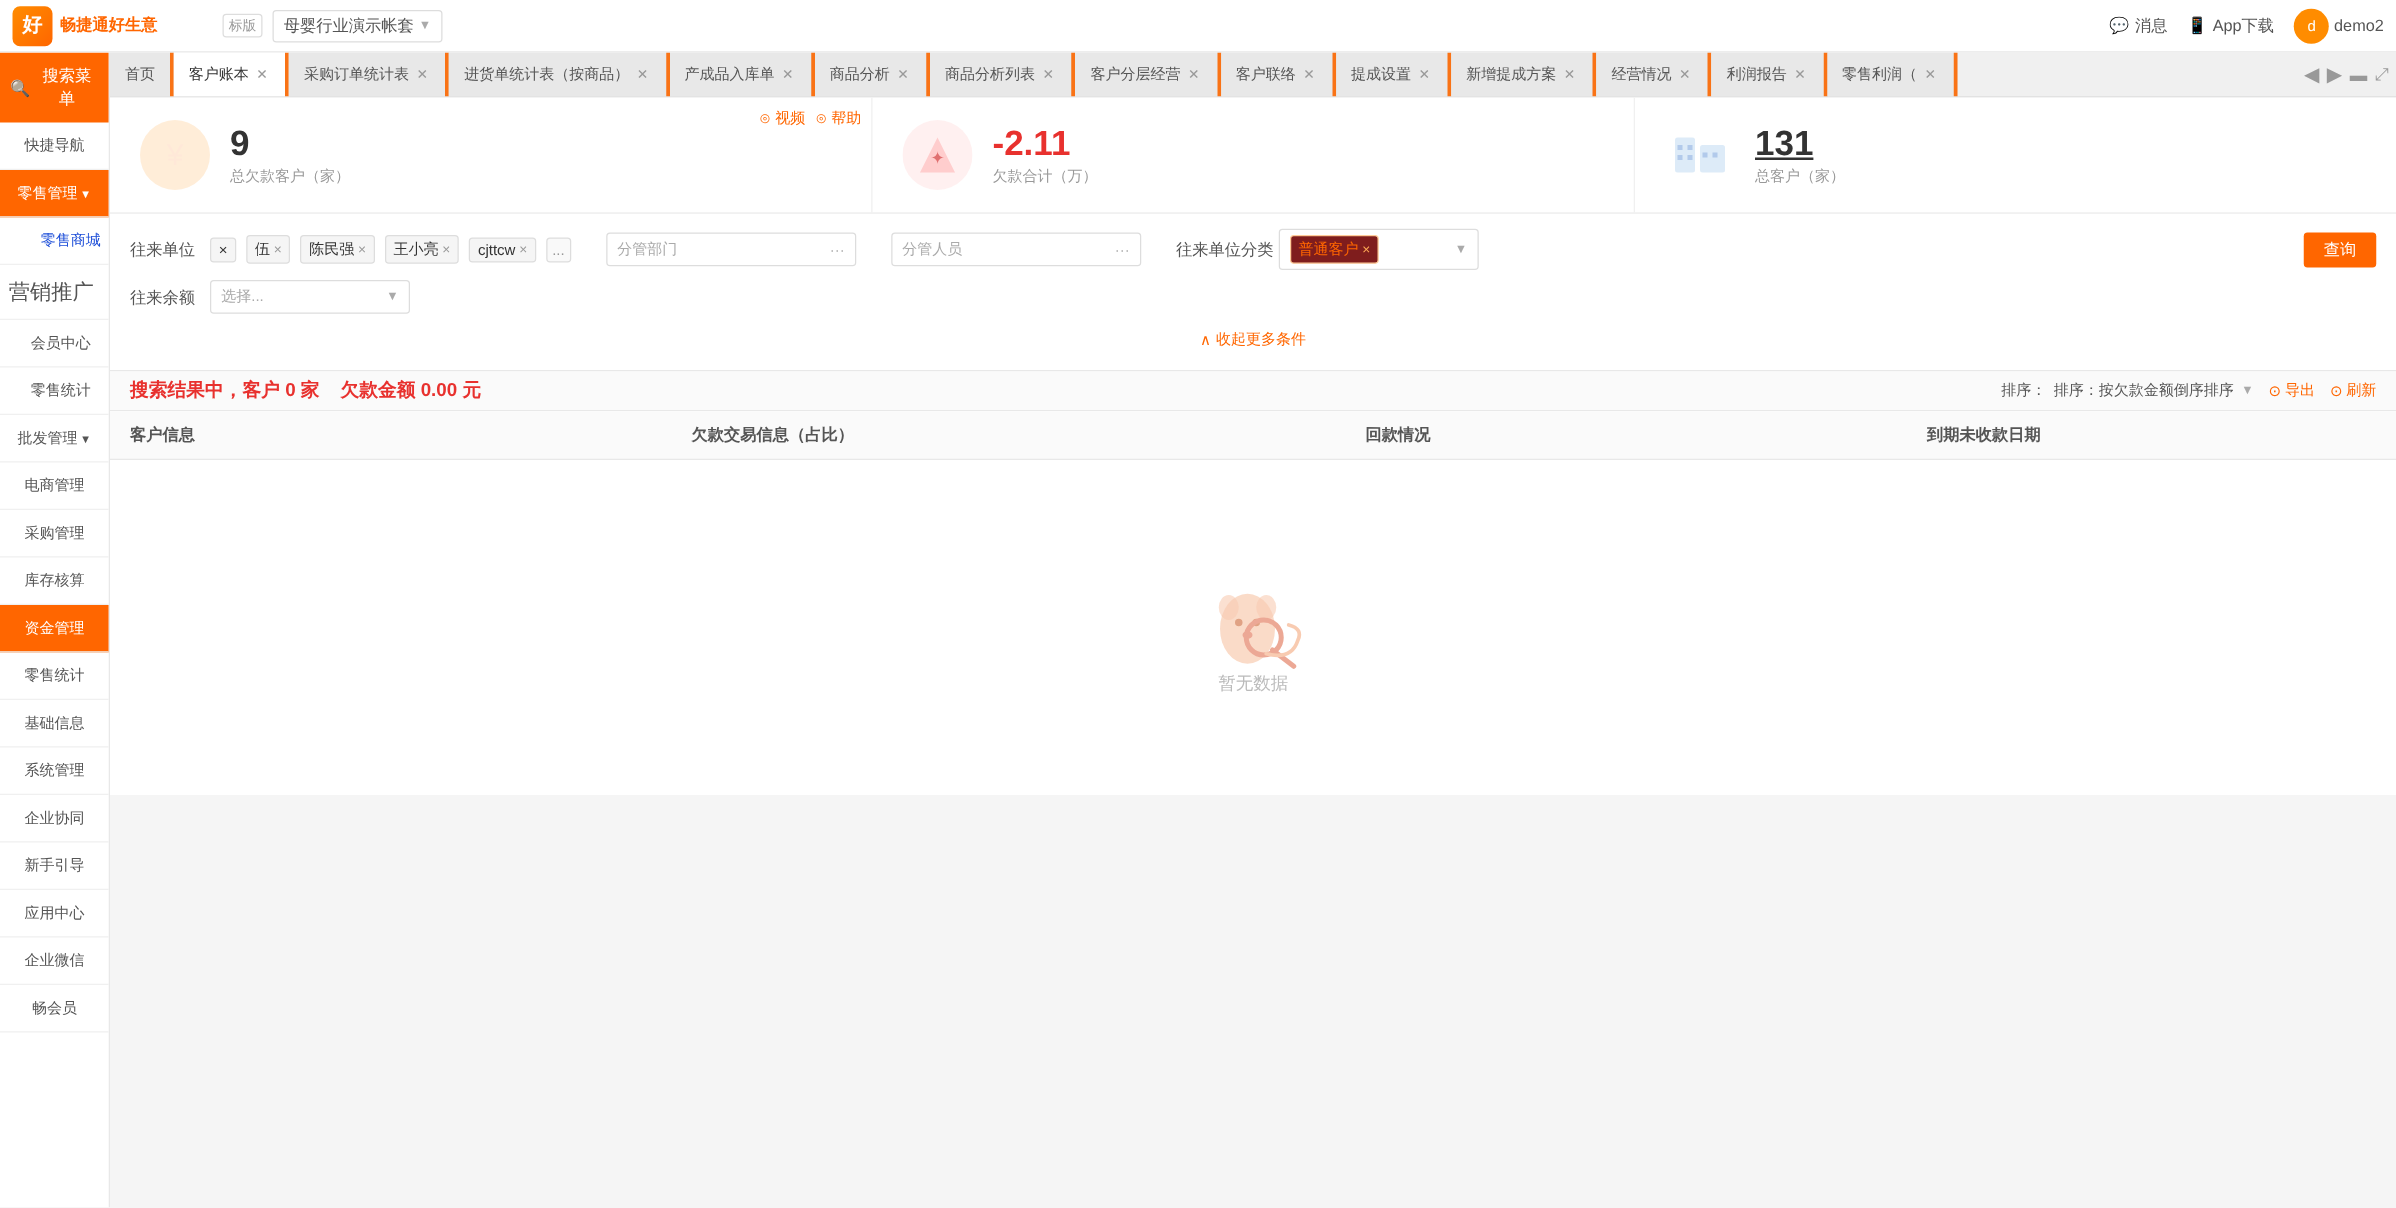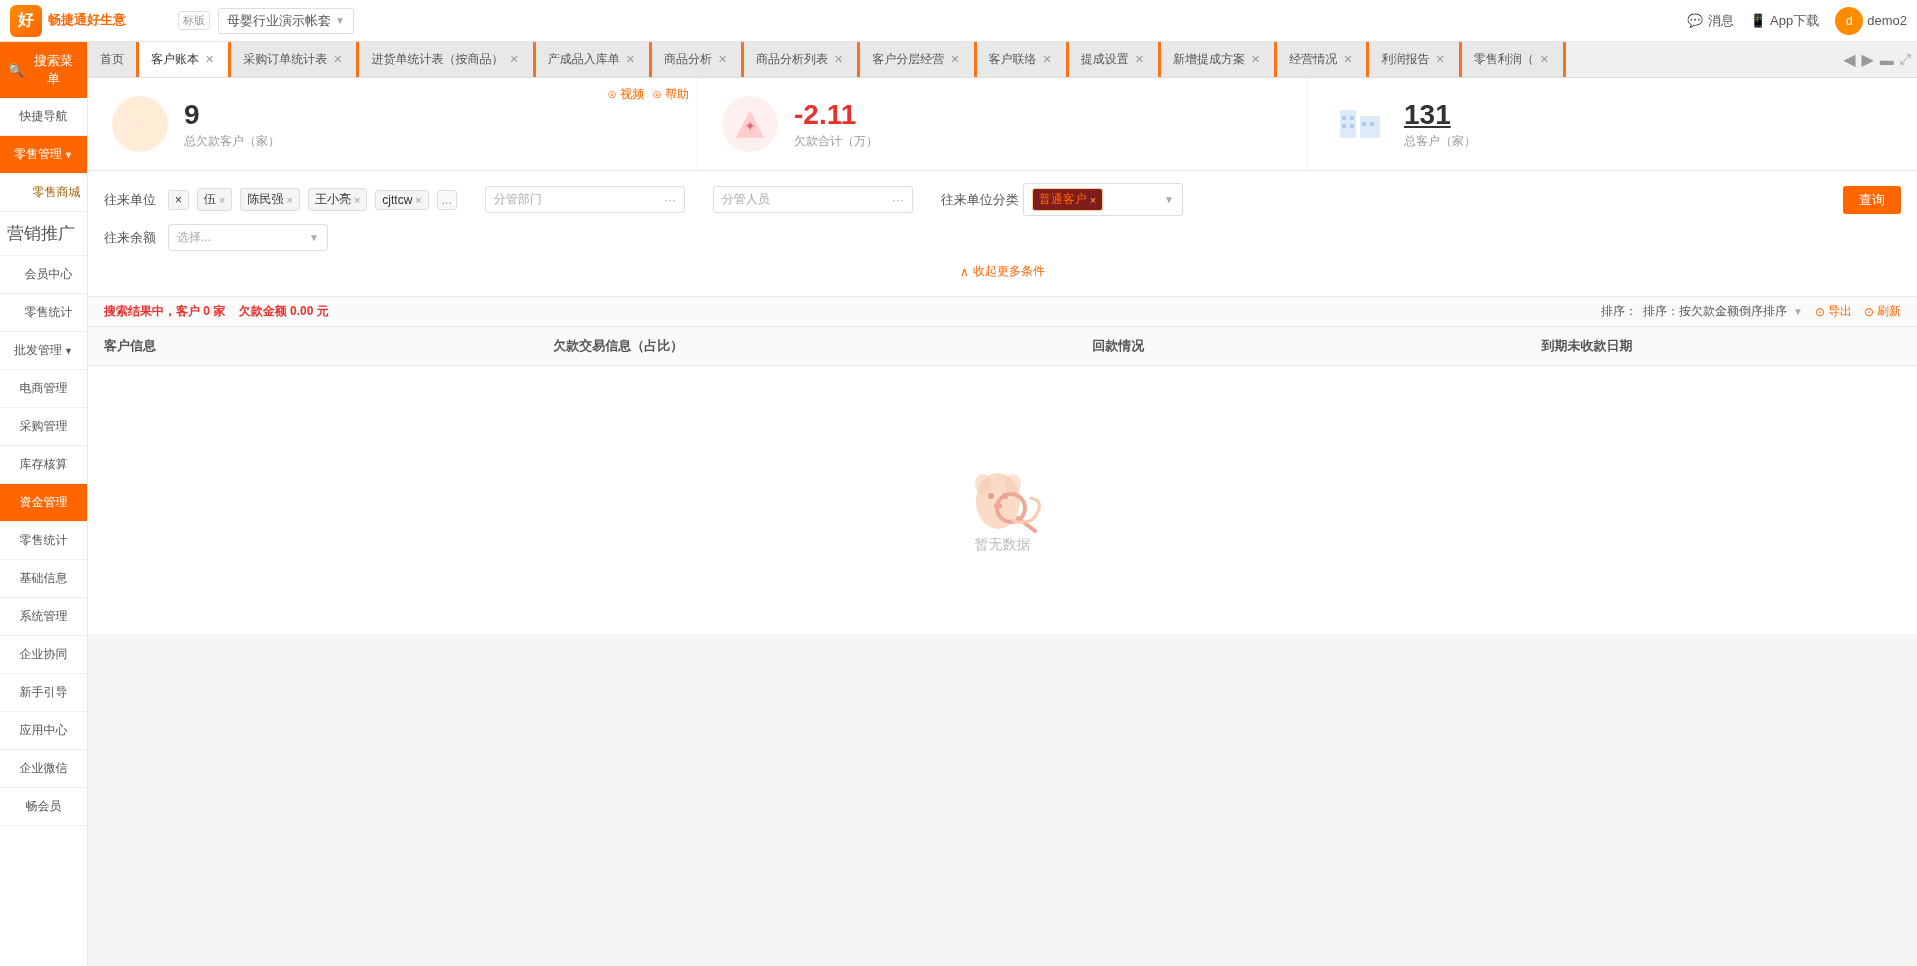--- a/index.html
+++ b/index.html
@@ -167,21 +167,21 @@
       text-align: center; padding: 4px; color: #ff6600; font-size: 12px; cursor: pointer;
       display: flex; align-items: center; justify-content: center; gap: 4px;
     }
 
     
     .results-bar {
       display: flex; align-items: center; justify-content: space-between;
       background: #fafafa; border-bottom: 1px solid #e8e8e8;
       padding: 6px 16px;
     }
-    .results-info { font-size: 12px; color: #555; }
+    .results-info { font-size: 15px; color: #555; }
     .results-info span { color: #e8312e; font-weight: bold; }
     .results-actions { display: flex; align-items: center; gap: 12px; font-size: 12px; color: #555; }
     .results-sort { display: flex; align-items: center; gap: 6px; cursor: pointer; color: #555; }
     .results-action-btn {
       display: flex; align-items: center; gap: 3px; cursor: pointer; color: #ff6600;
     }
 
     
     .data-table { width: 100%; background: #fff; }
     .table-header {
@@ -252,21 +252,21 @@
       <span>🔍</span>
       <span>搜索菜单</span>
     </div>
     <div class="sidebar-nav-item">
       <span>快捷导航</span>
     </div>
     <div class="sidebar-nav-item active has-arrow">
       <span>零售管理</span>
       <span style="font-size:9px;">▼</span>
     </div>
-    <div class="sidebar-nav-item" style="padding-left:32px;font-size:12px;color:#a16207;">
+    <div class="sidebar-nav-item" style="padding-left:32px;font-size:12px;color:#1d4ed8;">
       <span>零售商城</span>
     </div>
     <div class="sidebar-nav-item" style="padding-left:1px;font-size:17px;">
       <span>营销推广</span>
     </div>
     <div class="sidebar-nav-item" style="padding-left:16px;font-size:12px;">
       <span>会员中心</span>
     </div>
     <div class="sidebar-nav-item" style="padding-left:16px;font-size:12px;">
       <span>零售统计</span>

